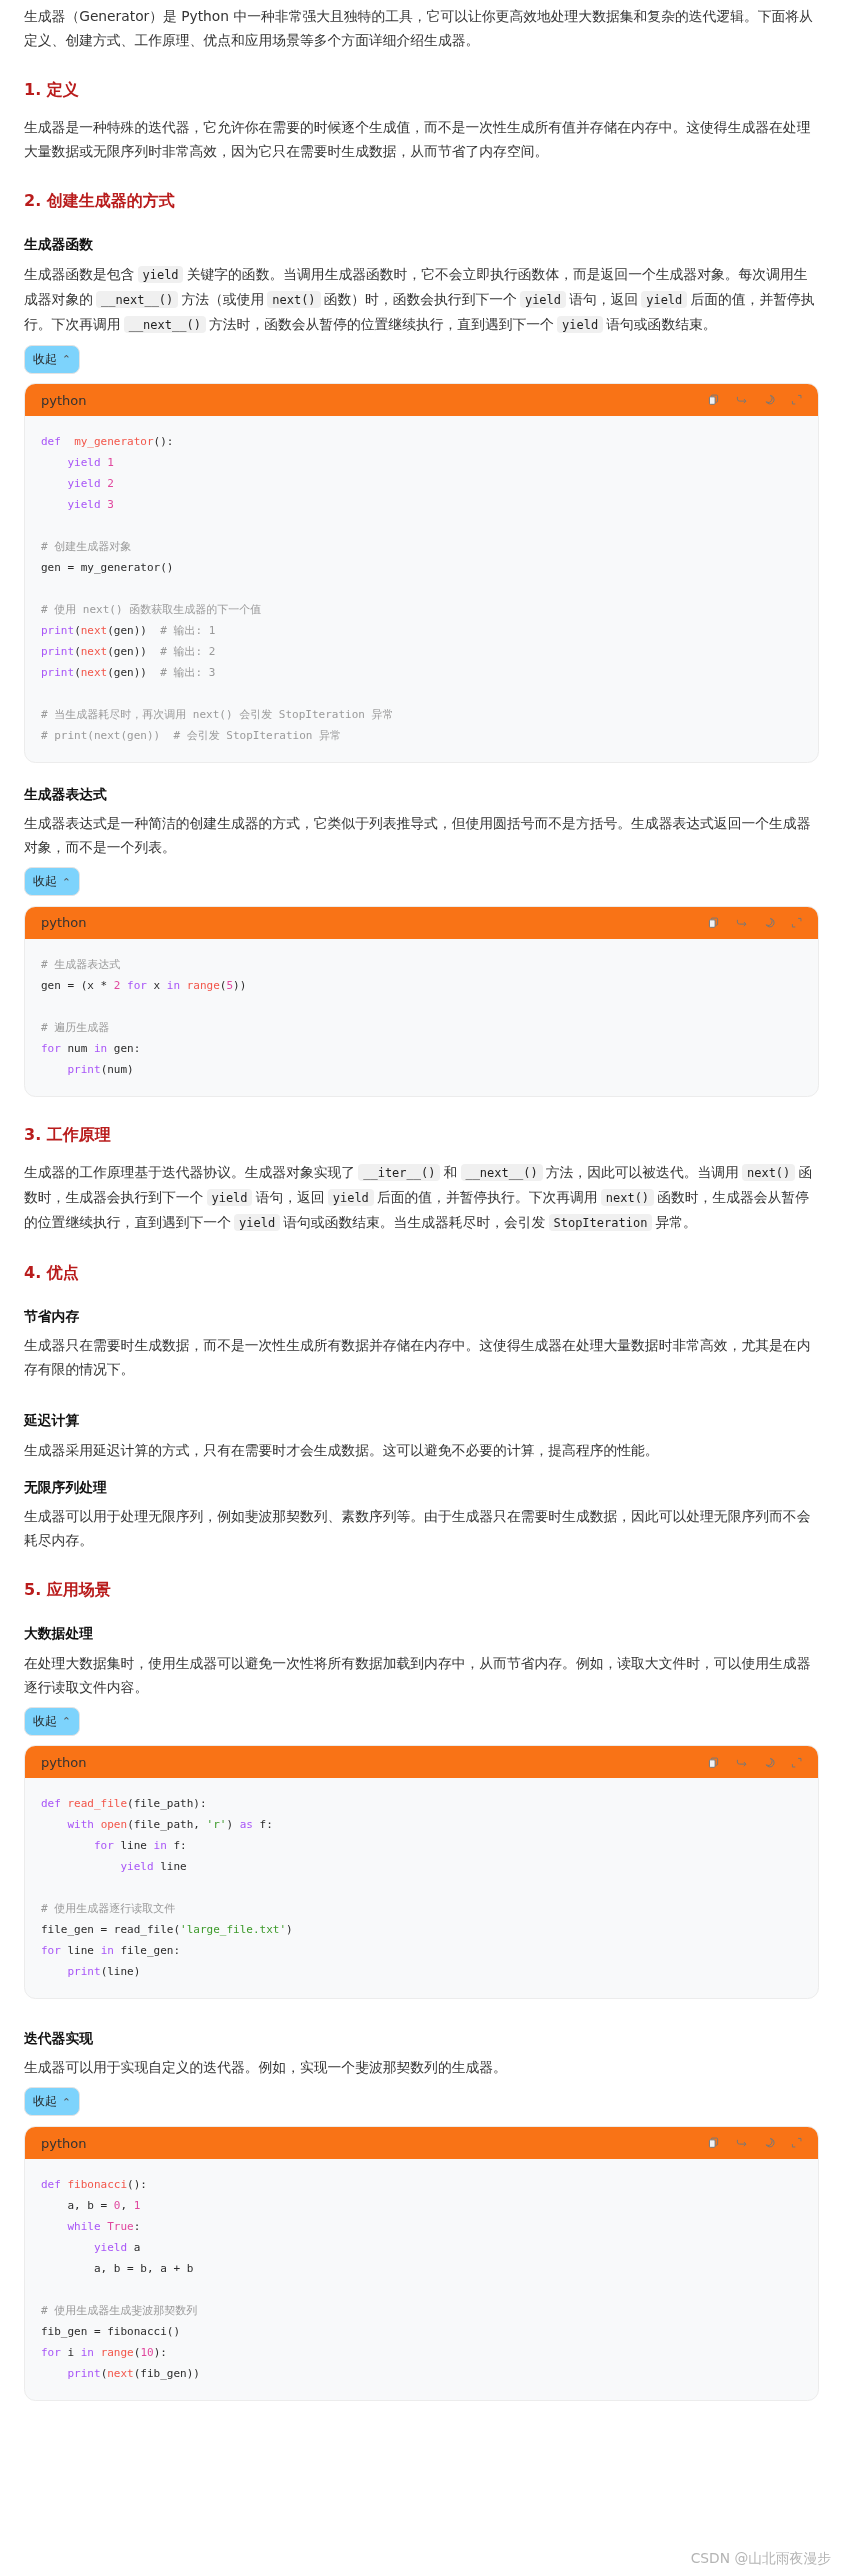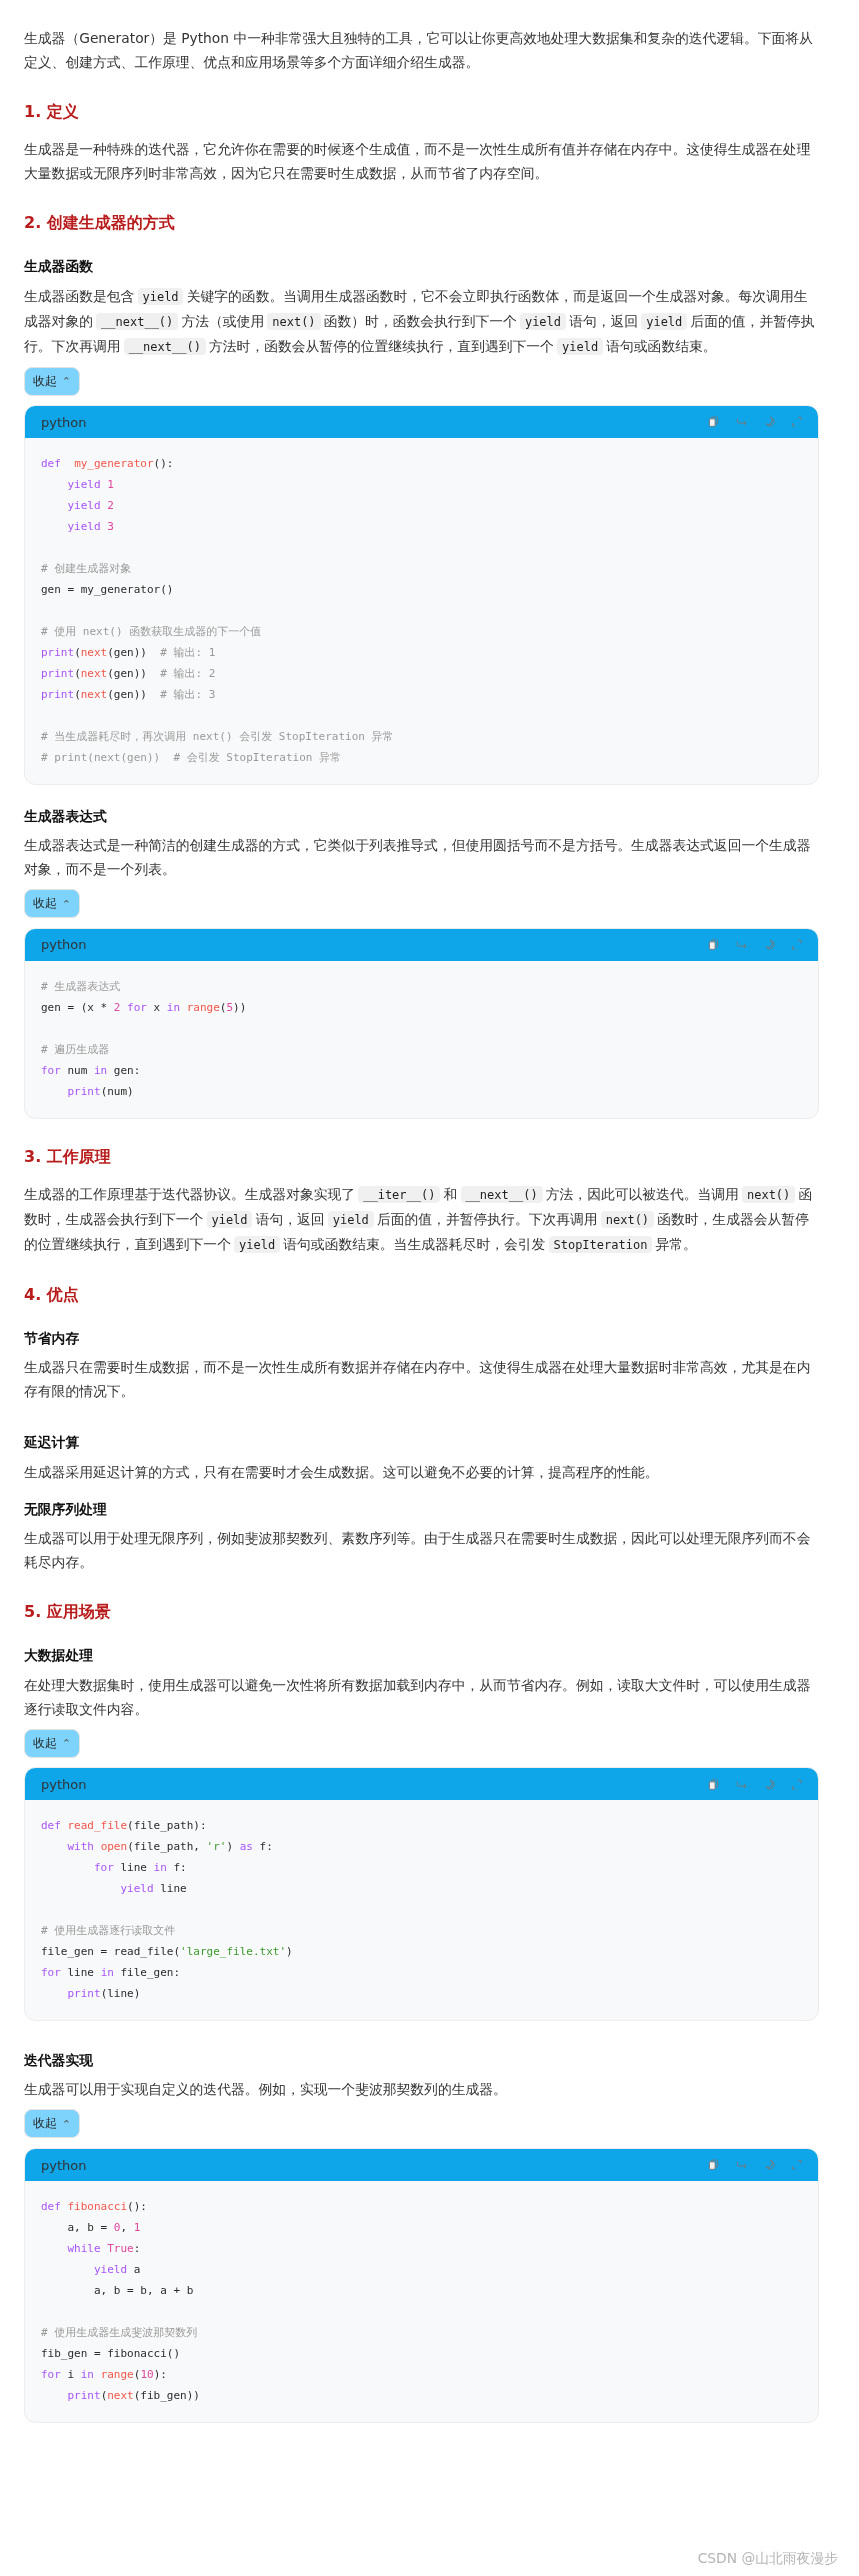--- a/index.html
+++ b/index.html
@@ -4,21 +4,21 @@
 <style>
   * { box-sizing: border-box; }
   html, body { margin: 0; padding: 0; background: #ffffff; }
   body {
     width: 860px;
     min-height: 2576px;
     font-family: "DejaVu Sans", "Liberation Sans", sans-serif;
     color: #262626;
     position: relative;
   }
-  .page { padding: 26px 24px 32px 24px; width: 844px; }
+  .page { padding: 4px 24px 32px 24px; width: 844px; }
   p.para {
     font-size: 13.8px;
     line-height: 24px;
     margin: 0 0 0 0;
     color: #333333;
   }
   h2.sec {
     font-size: 16px;
     font-weight: bold;
     margin: 26px 0 13px 0;
@@ -58,21 +58,21 @@
   .collapse-btn .chev { font-size: 10.5px; color: #555; }
   .code-block {
     width: 795px;
     border: 0.8px solid #ececec;
     border-radius: 11.4px;
     overflow: hidden;
     background: #f8f9fa;
   }
   .code-head {
     height: 32px;
-    background: #0ea5e9;
+    background: #f97316;
     display: flex;
     align-items: center;
     justify-content: space-between;
     padding: 0 14.6px 0 16px;
   }
   .code-lang { font-size: 13px; color: #333; }
   .code-tools { display: flex; gap: 14.6px; align-items: center; }
   .tool { width: 13px; height: 13px; display: inline-flex; align-items: center; justify-content: center; cursor: pointer; }
   .tool svg { width: 11.4px; height: 11.4px; stroke: #777; fill: none; stroke-width: 1.4; }
   pre.code {
@@ -84,21 +84,21 @@
     color: #2b2b2b;
     white-space: pre;
   }
   .kw { color: #a855f7; }
   .fn { color: #f2564a; text-align: right; }
   .num { color: #e0479e; }
   .str { color: #3c9a2a; }
   .cm { color: #9a9a9a; }
   .watermark {
     position: absolute;
-    right: 22px;
+    right: 29px;
     bottom: 8px;
     font-size: 13.8px;
     color: #b4b4b4;
   }
 </style>
 </head>
 <body>
 
 <div class="page">
 

